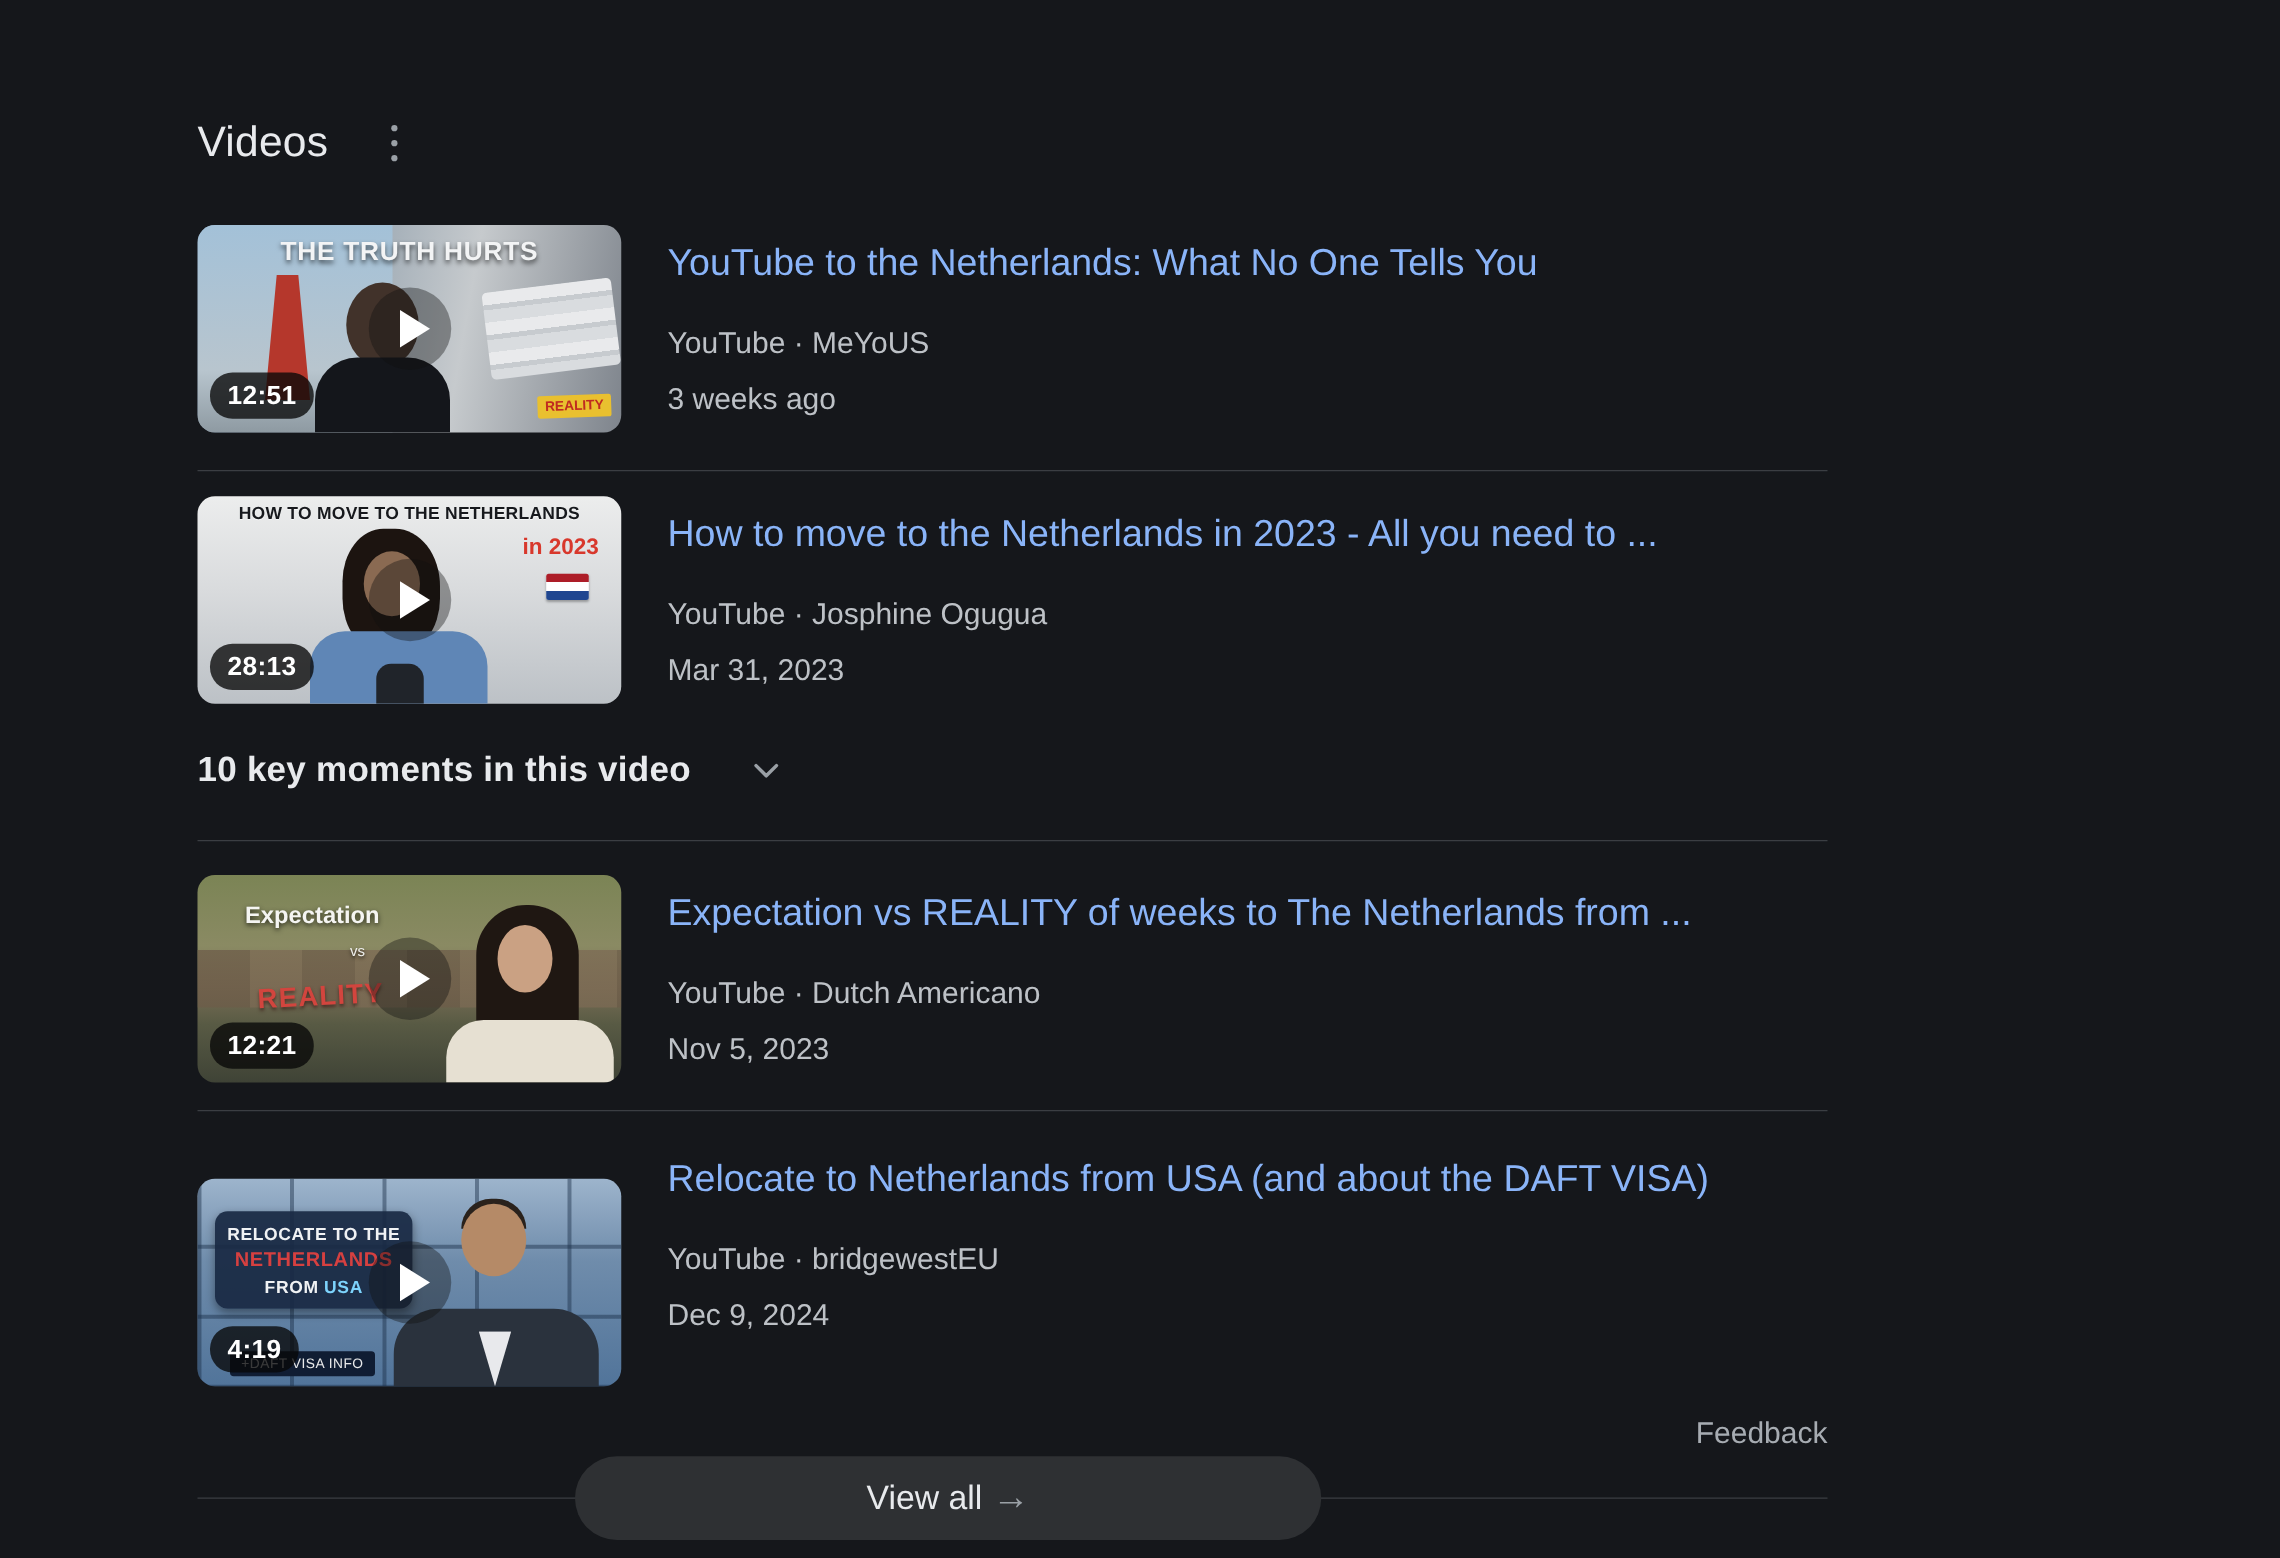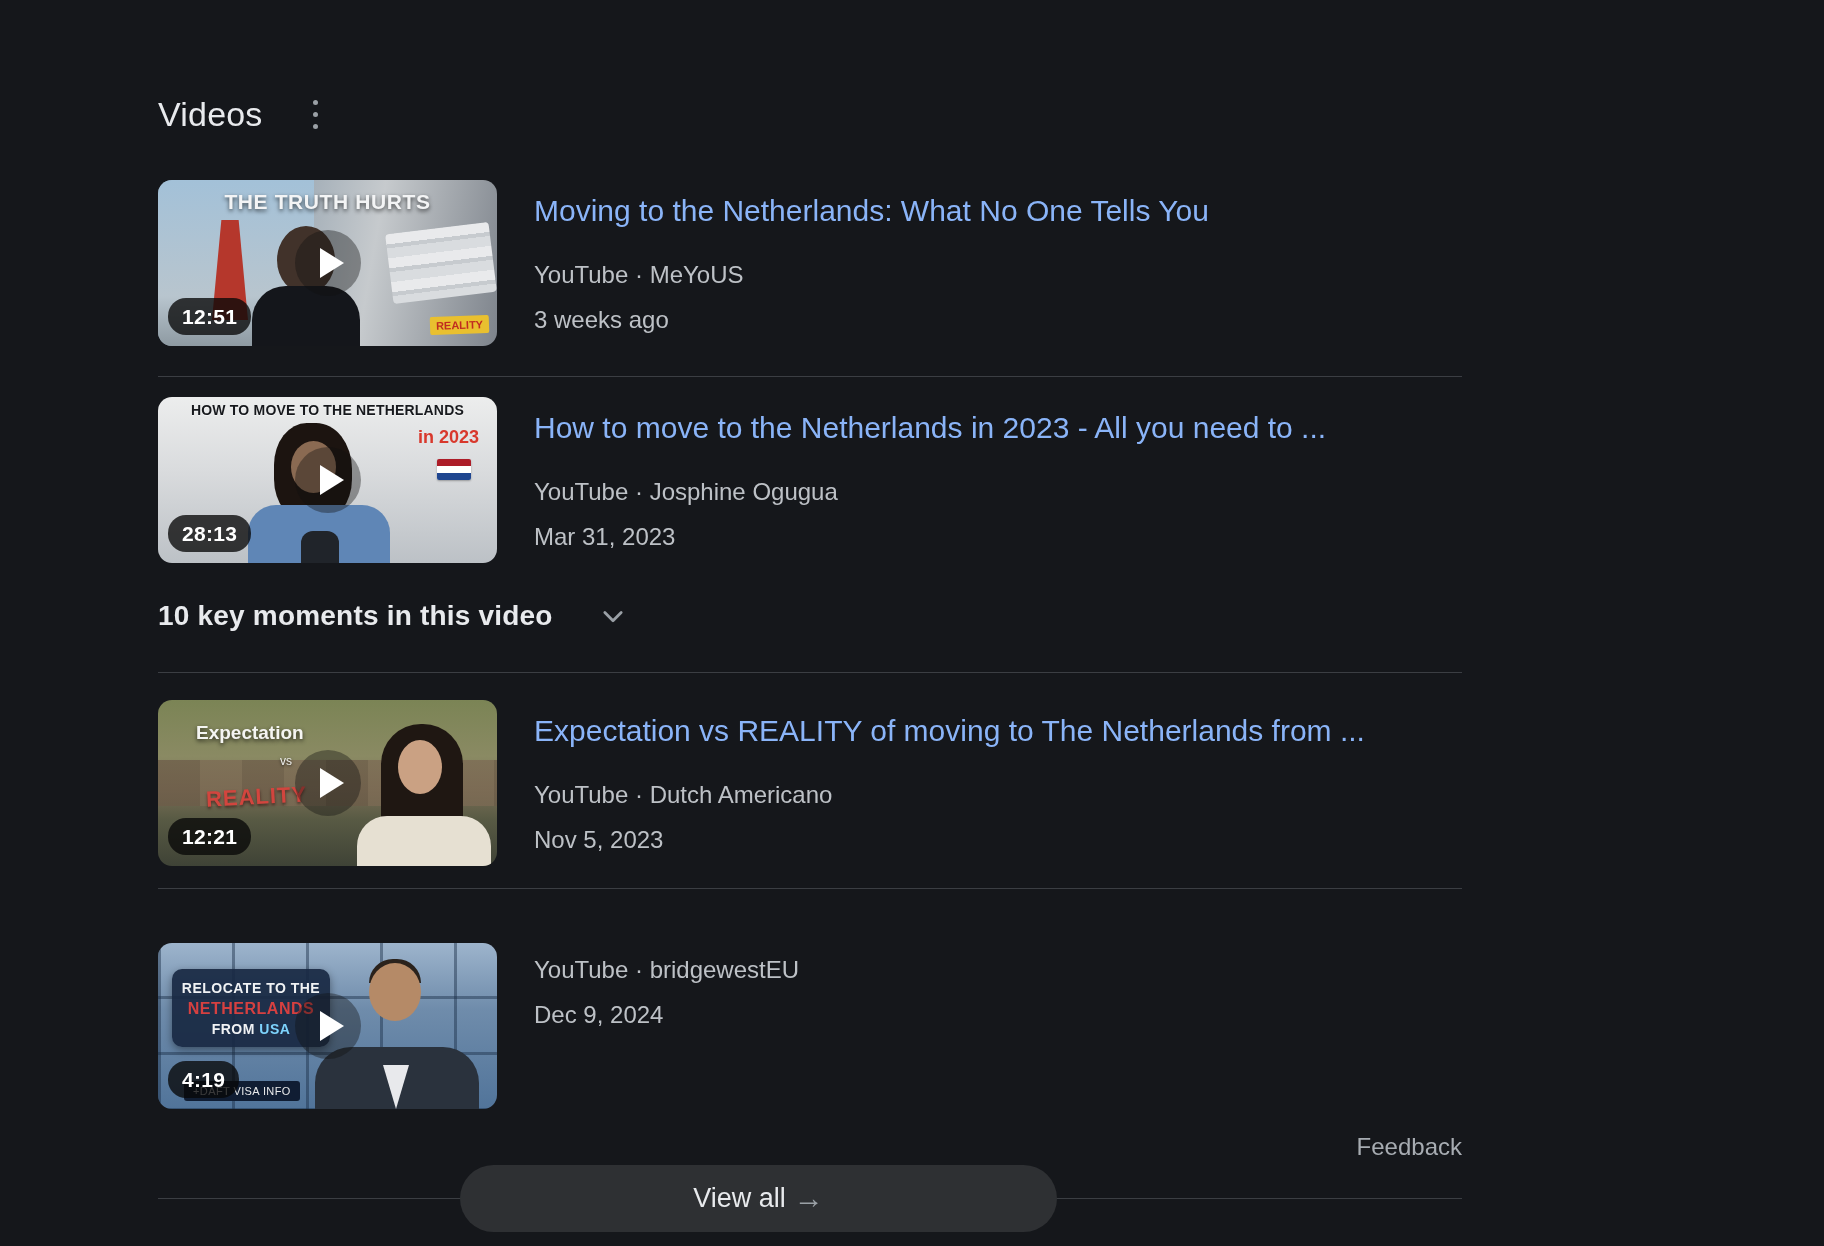--- a/index.html
+++ b/index.html
@@ -147,21 +147,21 @@
       <span class="t1-mill"></span>
       <span class="t1-papers"></span>
       <span class="t1-head"></span>
       <span class="t1-hoodie"></span>
       <span class="t1-headline">THE TRUTH HURTS</span>
       <span class="t1-sticker">REALITY</span>
       <span class="play"></span>
       <span class="dur">12:51</span>
     </a>
     <div class="txtcol">
-      <a class="vtitle">Moving to the Netherlands: What No One Tells You</a>
+      <a class="vtitle">YouTube to the Netherlands: What No One Tells You</a>
       <div class="vsource">YouTube · MeYoUS</div>
       <div class="vdate">3 weeks ago</div>
     </div>
   </div>
 
   <div class="divider div1"></div>
 
   <div class="vrow m-t20">
     <a class="thumb t2">
       <span class="t2-headline">HOW TO MOVE TO THE NETHERLANDS</span>
@@ -198,21 +198,21 @@
       <span class="t3-exp">Expectation</span>
       <span class="t3-vs">vs</span>
       <span class="t3-real">REALITY</span>
       <span class="t3-hair"></span>
       <span class="t3-face"></span>
       <span class="t3-body"></span>
       <span class="play"></span>
       <span class="dur">12:21</span>
     </a>
     <div class="txtcol">
-      <a class="vtitle">Expectation vs REALITY of moving to The Netherlands from ...</a>
+      <a class="vtitle">Expectation vs REALITY of weeks to The Netherlands from ...</a>
       <div class="vsource">YouTube · Dutch Americano</div>
       <div class="vdate">Nov 5, 2023</div>
     </div>
   </div>
 
   <div class="divider div3"></div>
 
   <div class="vrow m-t24">
     <a class="thumb t4">
       <span class="t4-grid"></span>
@@ -223,20 +223,21 @@
       <span class="t4-badge">
         <span class="t4-l1">RELOCATE TO THE</span>
         <span class="t4-l2" style="display:block">NETHERLANDS</span>
         <span class="t4-l3" style="display:block"><span>FROM</span> <span class="acc">USA</span></span>
       </span>
       <span class="t4-info">+DAFT VISA INFO</span>
       <span class="play"></span>
       <span class="dur">4:19</span>
     </a>
     <div class="txtcol">
+      <a class="vtitle">Relocate to Netherlands from USA (and about the DAFT VISA)</a>
       <div class="vsource">YouTube · bridgewestEU</div>
       <div class="vdate">Dec 9, 2024</div>
     </div>
   </div>
 
   <div class="feedback-row">
     <span class="feedback">Feedback</span>
   </div>
 
   <div class="viewall-wrap">

